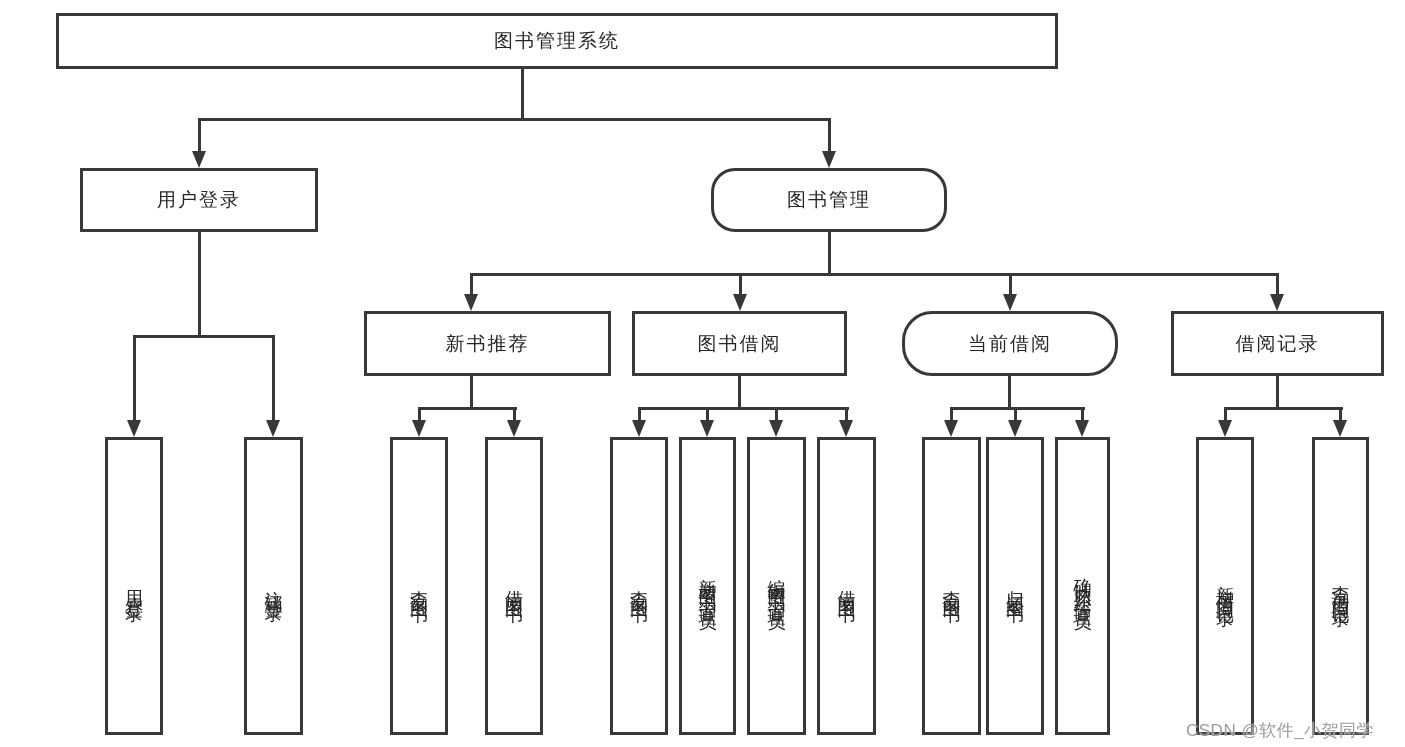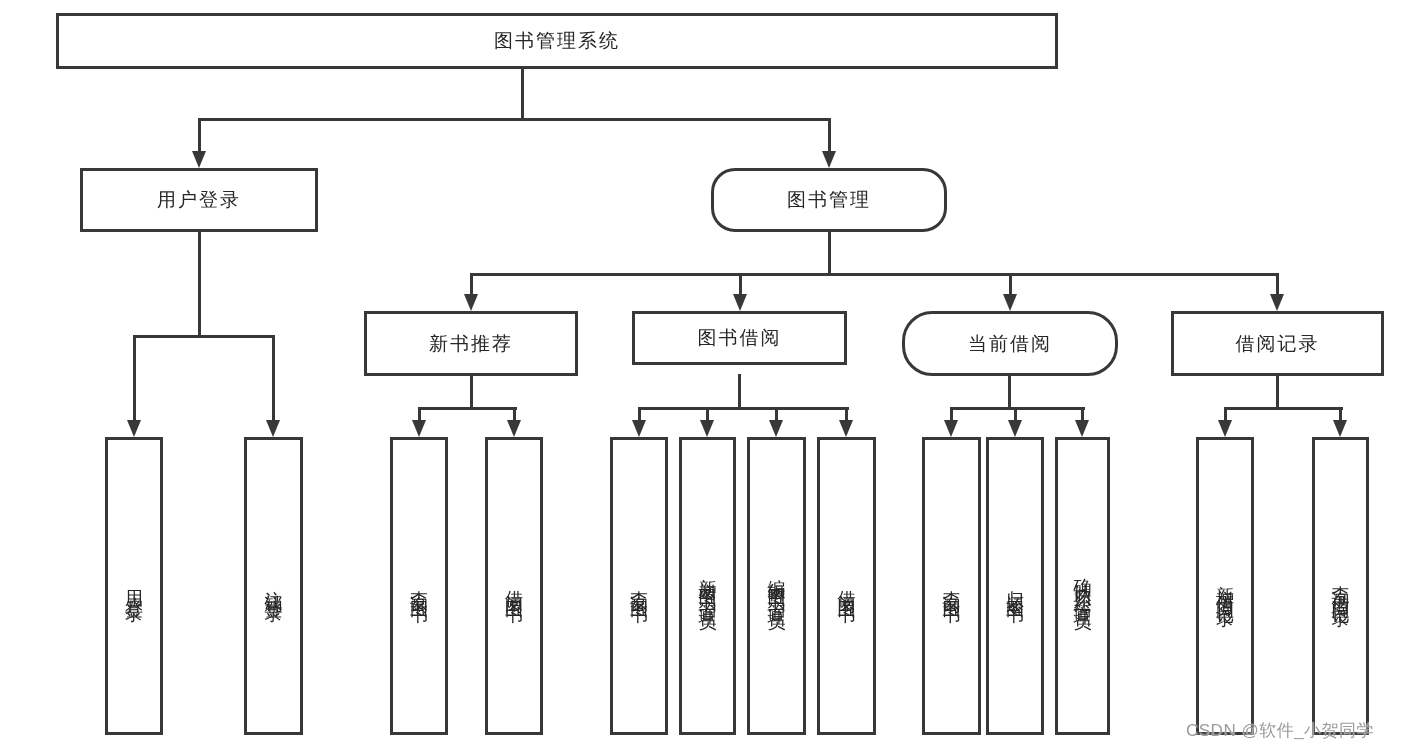--- a/index.html
+++ b/index.html
@@ -90,24 +90,24 @@
   <div class="h" style="left:470px;top:273px;width:809px;"></div>
   <div class="v" style="left:470px;top:273px;height:26px;"></div>
   <div class="a" style="left:464px;top:294px;"></div>
   <div class="v" style="left:739px;top:273px;height:26px;"></div>
   <div class="a" style="left:733px;top:294px;"></div>
   <div class="v" style="left:1009px;top:273px;height:26px;"></div>
   <div class="a" style="left:1003px;top:294px;"></div>
   <div class="v" style="left:1276px;top:273px;height:26px;"></div>
   <div class="a" style="left:1270px;top:294px;"></div>
 
-  <div class="box hbox" style="left:364px;top:311px;width:214px;height:65px;">
+  <div class="box hbox" style="left:364px;top:311px;width:247px;height:65px;">
     <span>新书推荐</span>
   </div>
-  <div class="box hbox" style="left:632px;top:311px;width:215px;height:54px;">
+  <div class="box hbox" style="left:632px;top:311px;width:215px;height:65px;">
     <span>图书借阅</span>
   </div>
   <div class="box hbox" style="left:902px;top:311px;width:216px;height:65px;border-radius:30px;">
     <span>当前借阅</span>
   </div>
   <div class="box hbox" style="left:1171px;top:311px;width:213px;height:65px;">
     <span>借阅记录</span>
   </div>
 
   <div class="v" style="left:470px;top:374px;height:35px;"></div>

